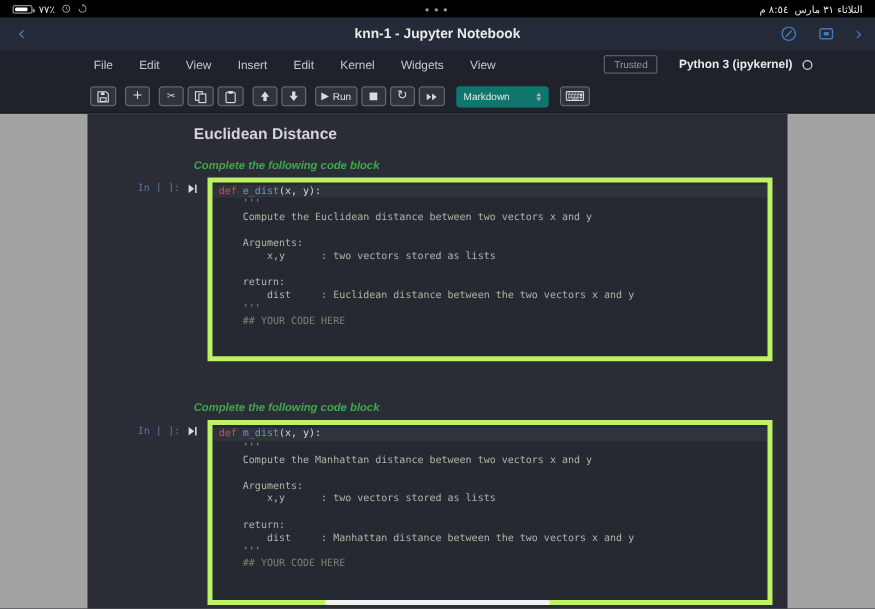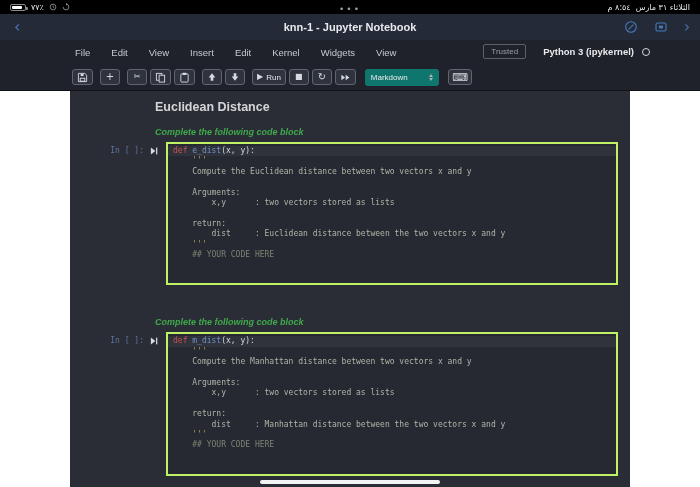--- a/index.html
+++ b/index.html
@@ -49,31 +49,31 @@
   .run-label { font-size:8px; color:#e3e5e8; }
   .cell-type { margin-left:2px; width:74px; height:17px; background:#0f766e; border-radius:3px;
                display:flex; align-items:center; padding:0 6px; color:#e8e9ec; font-size:8px; cursor:default; }
   .sort-arrows { margin-left:auto; display:flex; flex-direction:column; gap:1px; }
   .sort-arrows i { display:block; width:0; height:0; border-left:2.5px solid transparent; border-right:2.5px solid transparent; }
   .sort-arrows .up { border-bottom:3px solid #aeb2b8; }
   .sort-arrows .dn { border-top:3px solid #aeb2b8; }
   .kb-btn { margin-left:2px; width:24px; }
 
   
-  .content { position:absolute; top:91px; left:0; width:700px; height:396px; background:#ffffff; }
+  .content { position:absolute; top:91px; left:0; width:700px; height:396px; background:#a3a3a3; }
   .column { position:absolute; left:70px; top:0; width:560px; height:396px; background:#2a2d35; overflow:hidden; }
   .md-block { padding-left:85px; }
   .nb-heading { color:#d3d5d9; font-size:12.5px; font-weight:700; }
   .instruction { color:#3fa94c; font-size:9px; font-style:italic; font-weight:600; }
   .cell-row { display:flex; margin-top:5px; }
   .gutter { width:96px; flex:0 0 96px; display:flex; justify-content:flex-end; align-items:flex-start;
             gap:6px; padding-top:4px; padding-right:8px; }
   .prompt { font-family:"DejaVu Sans Mono", monospace; font-size:8px; color:#5d74a2; white-space:pre; }
   .step-icon { display:inline-flex; margin-top:0.5px; }
-  .code-box { width:452px; flex:0 0 452px; background:#262932; border:2px solid #bef264; padding:2px 0; cursor:text; }
+  .code-box { width:452px; flex:0 0 452px; background:#262932; border:4px solid #bef264; padding:2px 0; cursor:text; }
   .code-line { font-family:"DejaVu Sans Mono", monospace; font-size:8px; line-height:10.4px;
                white-space:pre; padding:0 5px; min-height:10.4px; color:#d3d6db; }
   .code-line.first { background:rgba(255,255,255,0.05); }
   .seg-kw { color:#c5534f; } .seg-fn { color:#6f90c6; } .seg-pl { color:#d3d6db; }
   .seg-str { color:#a9a360; } .seg-doc { color:#b0b5a6; } .seg-cmt { color:#7c8372; }
   .sec-gap1 { height:19px; }
 
   .home-indicator { position:absolute; bottom:3px; left:50%; transform:translateX(-50%);
                     width:180px; height:4px; border-radius:2.5px; background:#f2f3f4; }
 </style>

